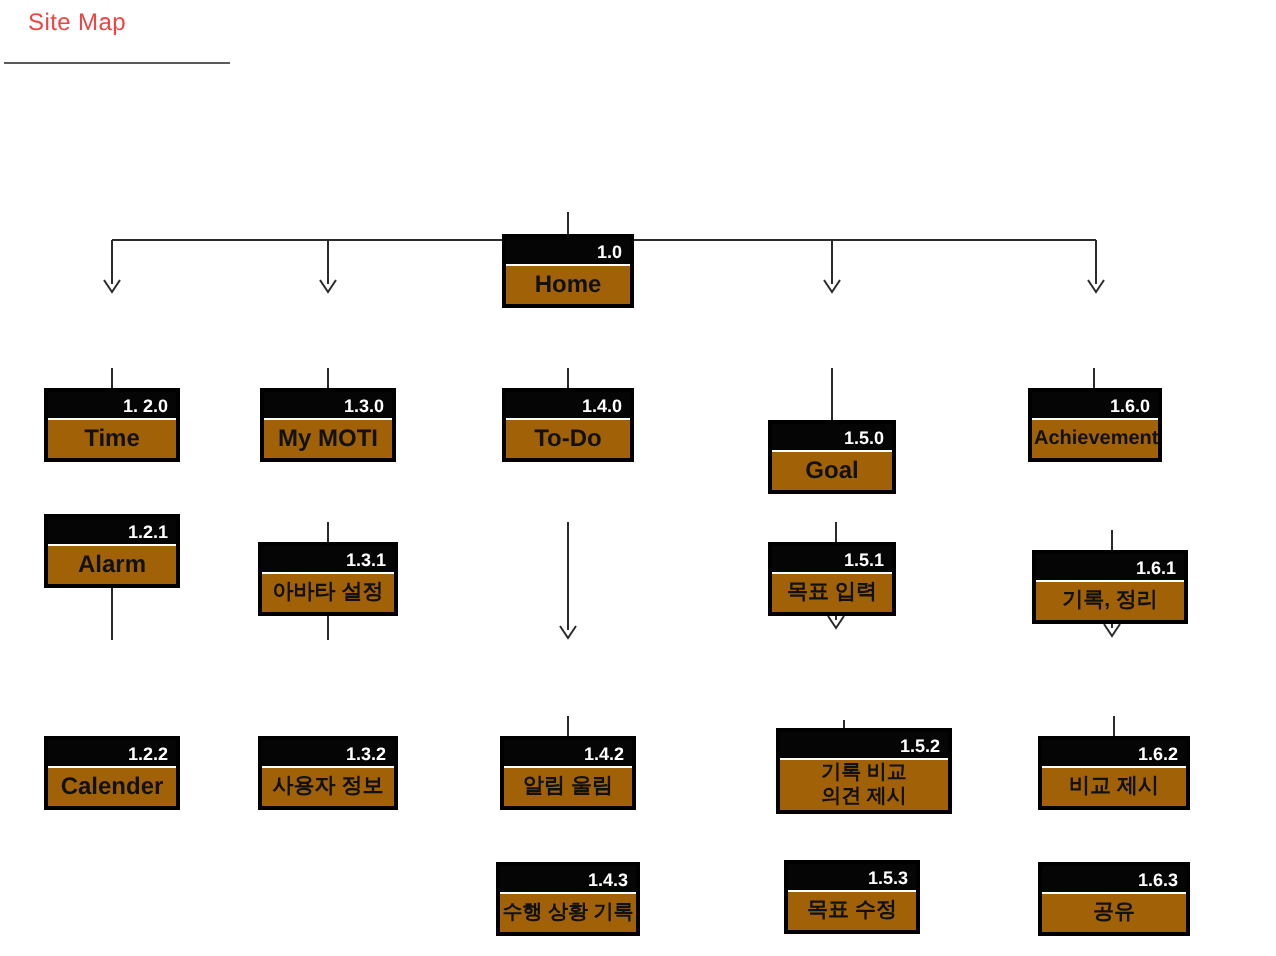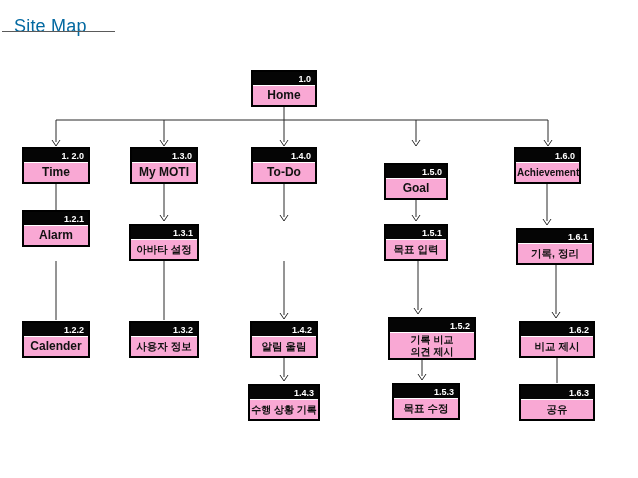--- a/index.html
+++ b/index.html
@@ -1,30 +1,30 @@
 <!DOCTYPE html>
 <html><head>
 <meta charset="utf-8">
 <style>
   html,body{margin:0;padding:0;background:#fff;}
   .slide{
     position:relative;width:638px;height:478px;background:#ffffff;overflow:hidden;
     font-family:"Liberation Sans","DejaVu Sans",sans-serif;
   }
   .slide-title{
-    position:absolute;left:14px;top:16px;font-size:18px;color:#0369a1;letter-spacing:.2px;
+    position:absolute;left:14px;top:4px;font-size:12px;color:#ef4444;letter-spacing:.2px;
   }
   .title-underline{
     position:absolute;left:2px;top:31px;width:113px;height:1px;background:#5a5a5a;
   }
   svg.connectors{position:absolute;left:0;top:0;width:638px;height:478px;}
   svg.connectors path, svg.connectors polyline{stroke:#2b2b2b;stroke-width:1;fill:none;}
 
   .node{
-    position:absolute;box-sizing:border-box;border:2px solid #000;background:#f9a8d4;height:37px;
+    position:absolute;box-sizing:border-box;border:2px solid #000;background:#a16207;height:37px;margin-top:47px;
   }
   .node .num{
     background:#050505;color:#fff;font-size:9px;font-weight:bold;text-align:right;
     height:12px;line-height:12px;padding:1px 4px 0 0;border-bottom:1px solid #fff;
   }
   .node .lbl{
     color:#111;font-size:12px;font-weight:600;text-align:center;height:33px;line-height:19px;
     white-space:nowrap;overflow:hidden;padding:0 1px;
   }
   .node .lbl.kr{font-size:10.5px;}

